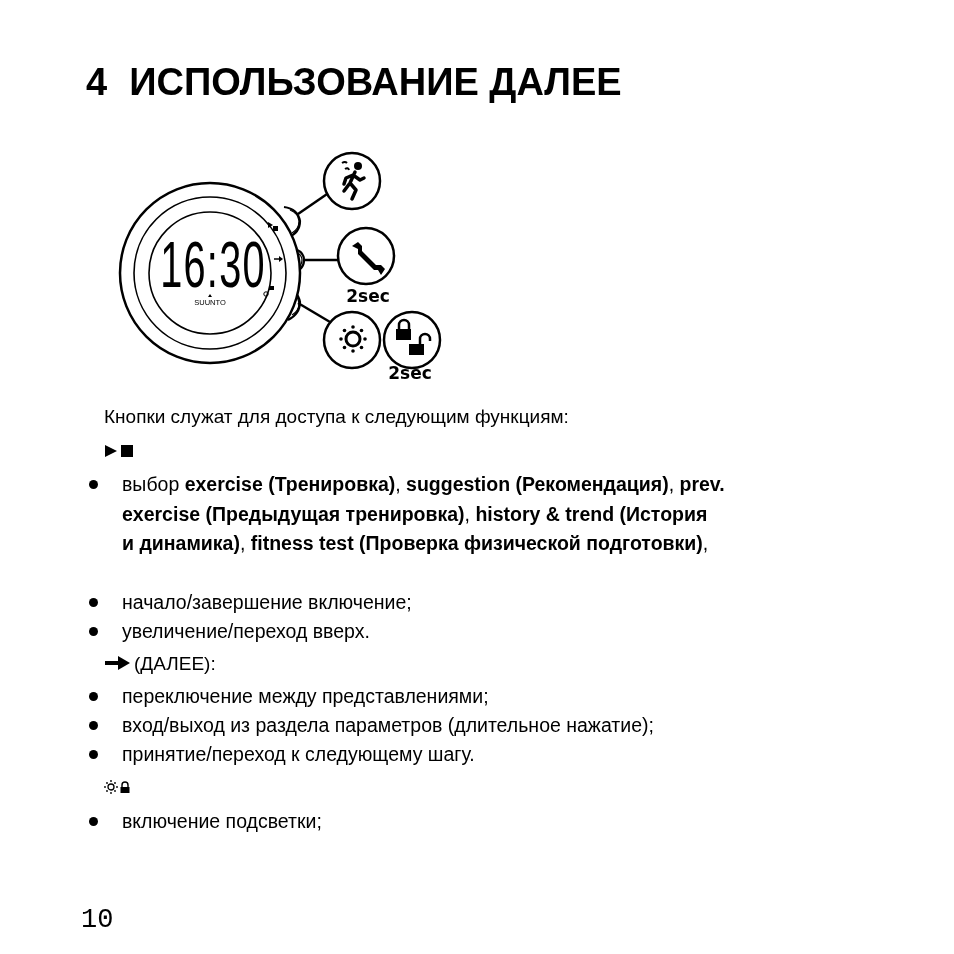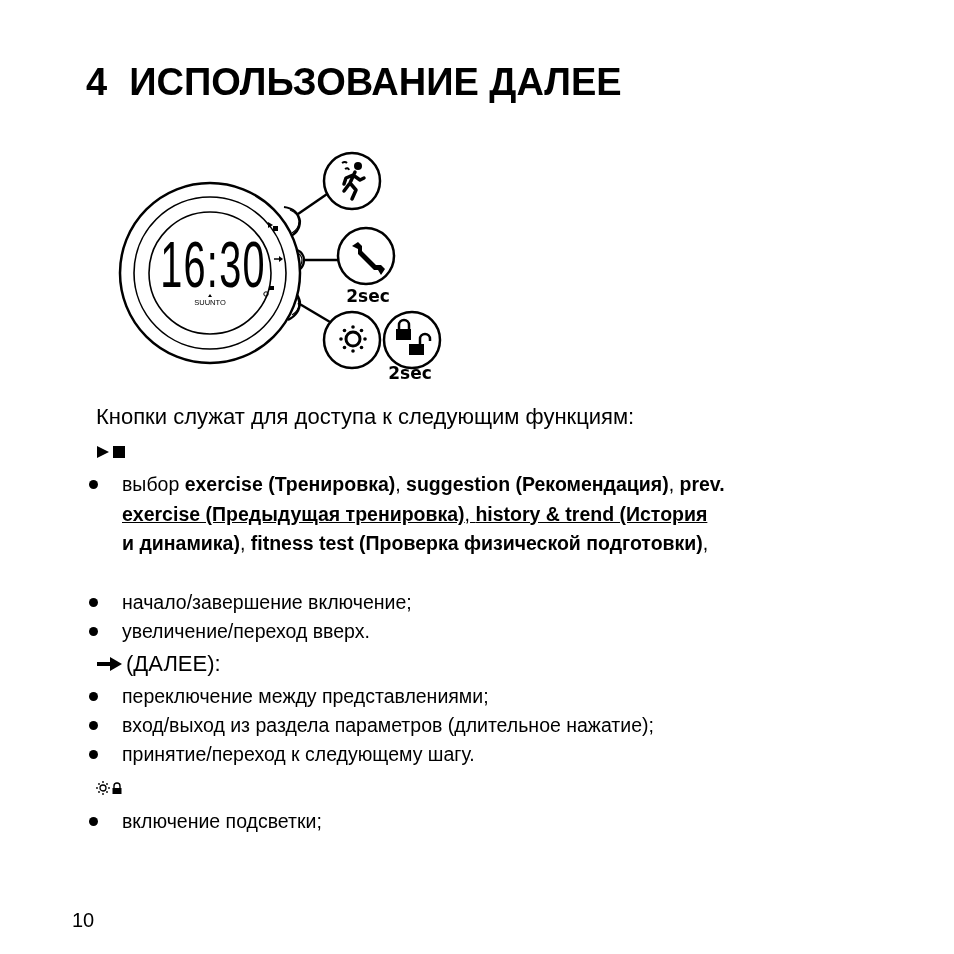--- a/index.html
+++ b/index.html
@@ -2,27 +2,27 @@
 <html><head>
 <meta charset="utf-8">
 <style>
   html, body { margin:0; padding:0; background:#ffffff; }
   body { width:954px; height:954px; position:relative; overflow:hidden;
          font-family:"Liberation Sans", sans-serif; color:#000; }
   .title { position:absolute; left:86px; top:58px; font-size:38px; font-weight:bold;
            letter-spacing:0px; line-height:48px; white-space:nowrap; }
   .title .num { margin-right:22px; }
   .figure { position:absolute; left:0; top:0; width:954px; height:400px; }
-  .line { position:absolute; left:96px; font-size:22px; line-height:26px; white-space:nowrap; }
+  .line { position:absolute; left:104px; font-size:19px; line-height:26px; white-space:nowrap; }
   .bul { position:absolute; left:86px; font-size:19.5px; line-height:29.5px; }
   .bullet-dot { display:inline-block; width:9px; height:9px; border-radius:50%; background:#000;
                 position:absolute; left:3px; top:10px; }
   .btext { position:absolute; left:36px; white-space:nowrap; }
   b { font-weight:bold; }
-  .page-num { position:absolute; left:72px; top:906px; font-size:20px; line-height:28px; }
+  .page-num { position:absolute; left:81px; top:906px; font-size:27px; line-height:28px;font-family:Liberation Mono, monospace; }
   .sym { display:inline-block; vertical-align:middle; }
 </style>
 </head>
 <body>
 
 <div class="title">
   <span class="num">4</span><span>ИСПОЛЬЗОВАНИЕ ДАЛЕЕ</span>
 </div>
 
 <svg class="figure" width="954" height="400" viewBox="0 0 954 400">
@@ -107,21 +107,21 @@
   <svg class="sym" width="34" height="16" viewBox="0 0 34 16" style="margin-top:-3px">
     <polygon points="1,2 1,14 13,8" fill="#000"></polygon>
     <rect x="17" y="2" width="12" height="12" fill="#000"></rect>
   </svg>
 </div>
 
 <div class="bul" style="top:470px">
   <span class="bullet-dot"></span>
   <div class="btext" id="rich-item">
       <div style="line-height: 29.5px; text-align: center;"><span>выбор </span><b>exercise (Тренировка)</b><span>, </span><b>suggestion (Рекомендация)</b><span>, </span><b>prev.</b></div>
-      <div style="line-height: 29.5px; text-decoration: underline;"><b>exercise (Предыдущая тренировка)</b><span>, </span><b>history &amp; trend (История</b></div>
+      <div style="line-height: 29.5px;"><b>exercise (Предыдущая тренировка)</b><span>, </span><b>history &amp; trend (История</b></div>
       <div style="line-height: 29.5px;"><b>и динамика)</b><span>, </span><b>fitness test (Проверка физической подготовки)</b><span>,</span></div>
     </div>
 </div>
 
 <div class="bul" style="top:588px">
   <span class="bullet-dot"></span>
   <span class="btext">начало/завершение включение;</span>
 </div>
 <div class="bul" style="top:617px">
   <span class="bullet-dot"></span>

